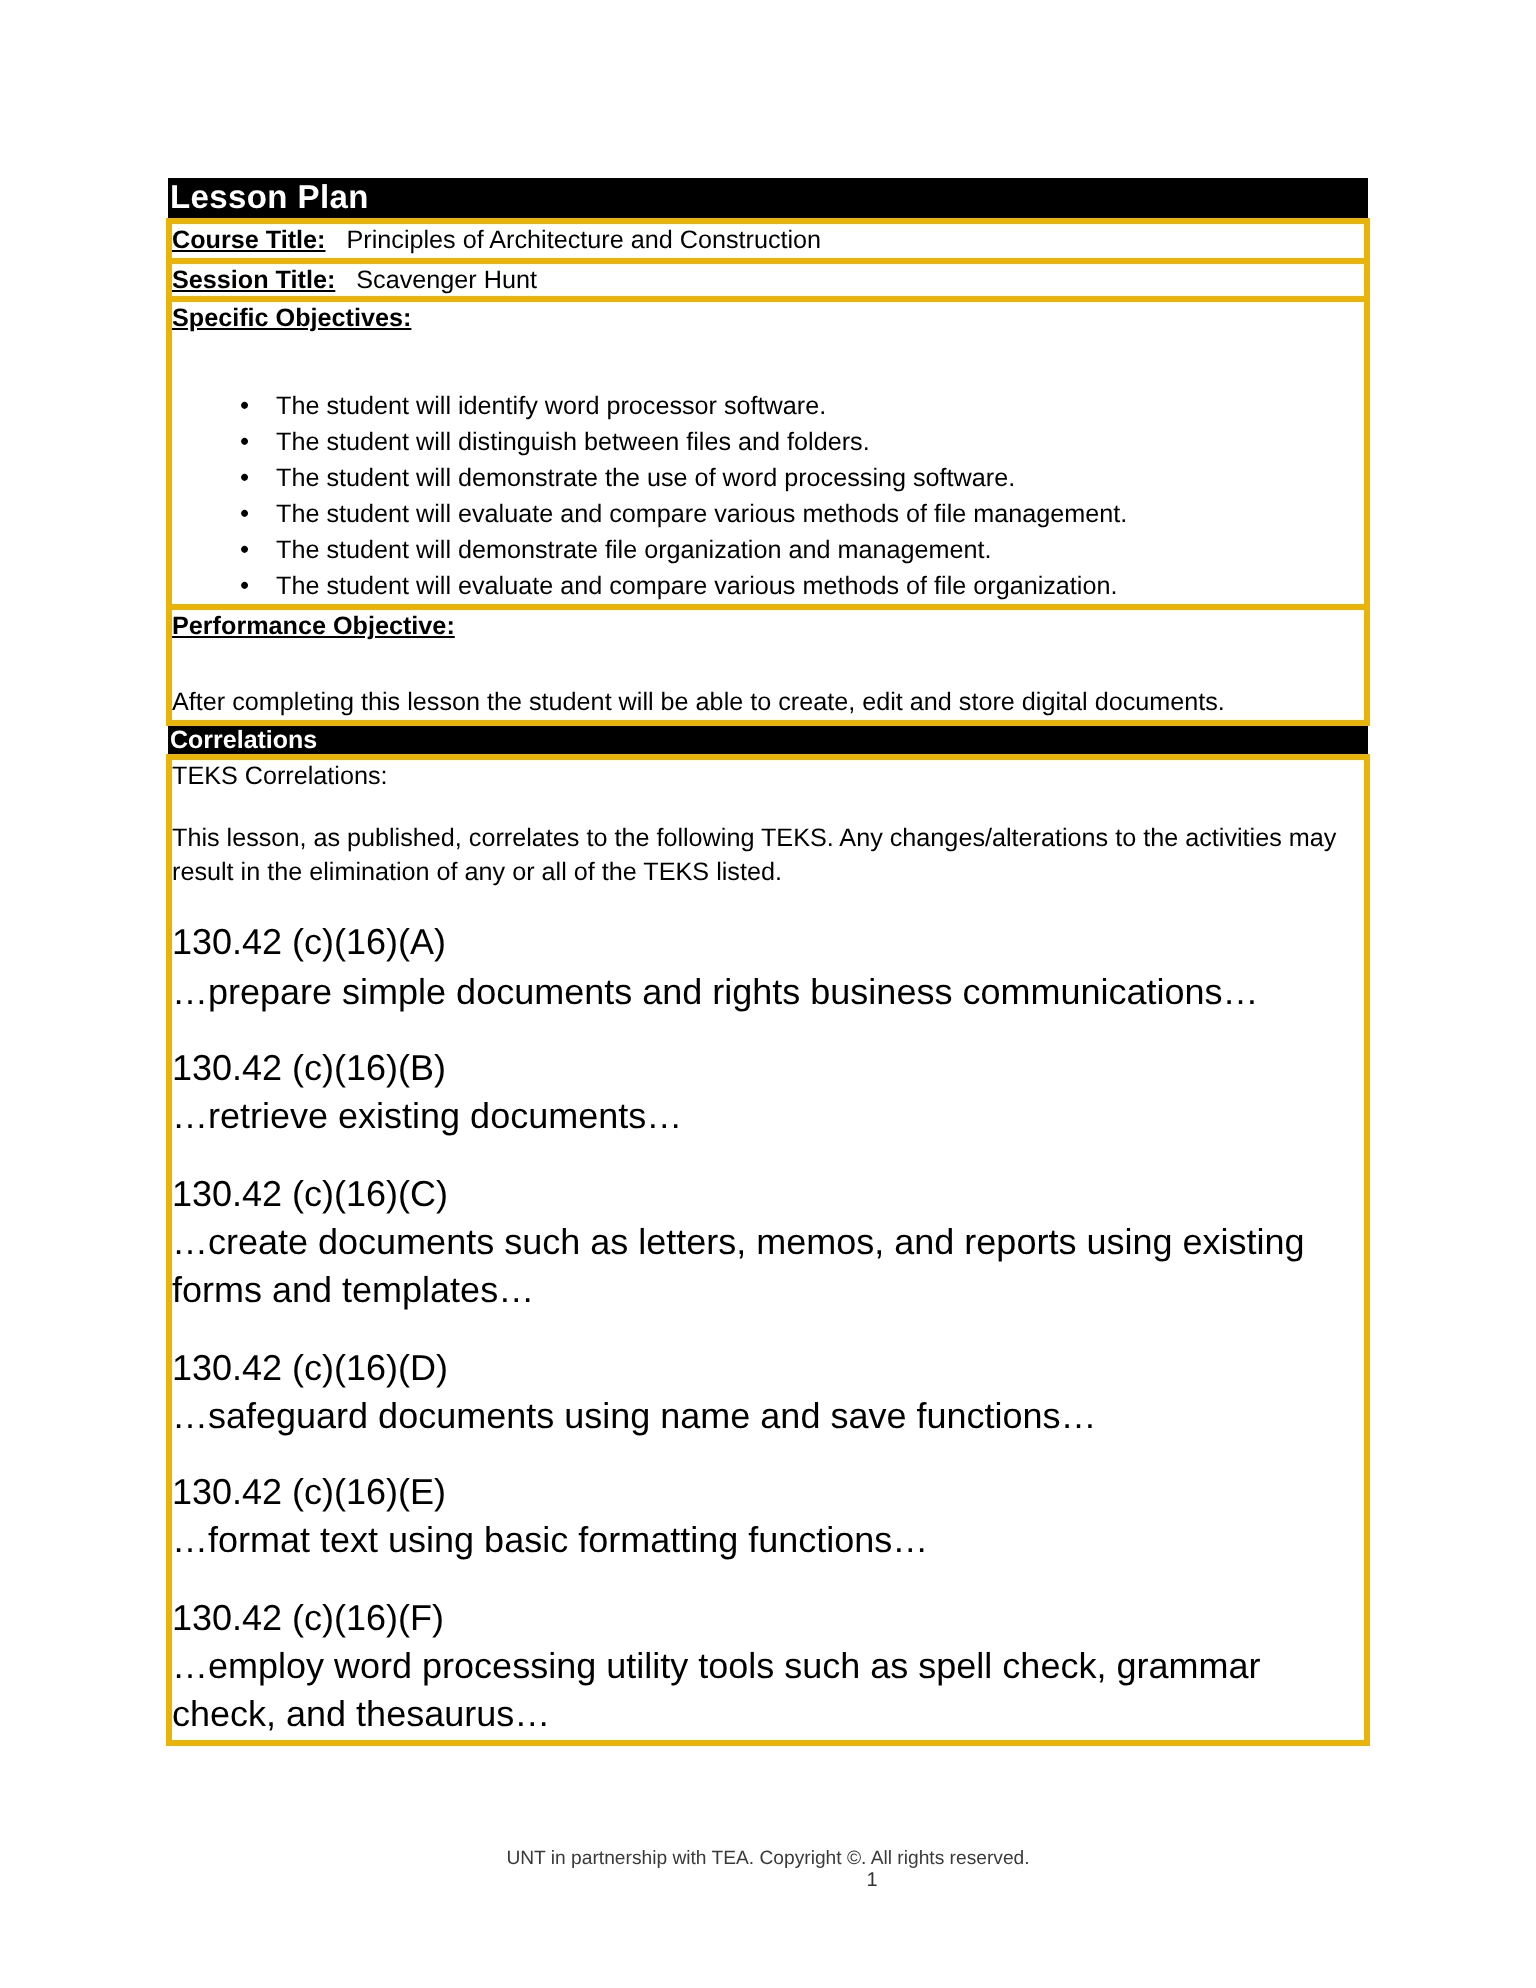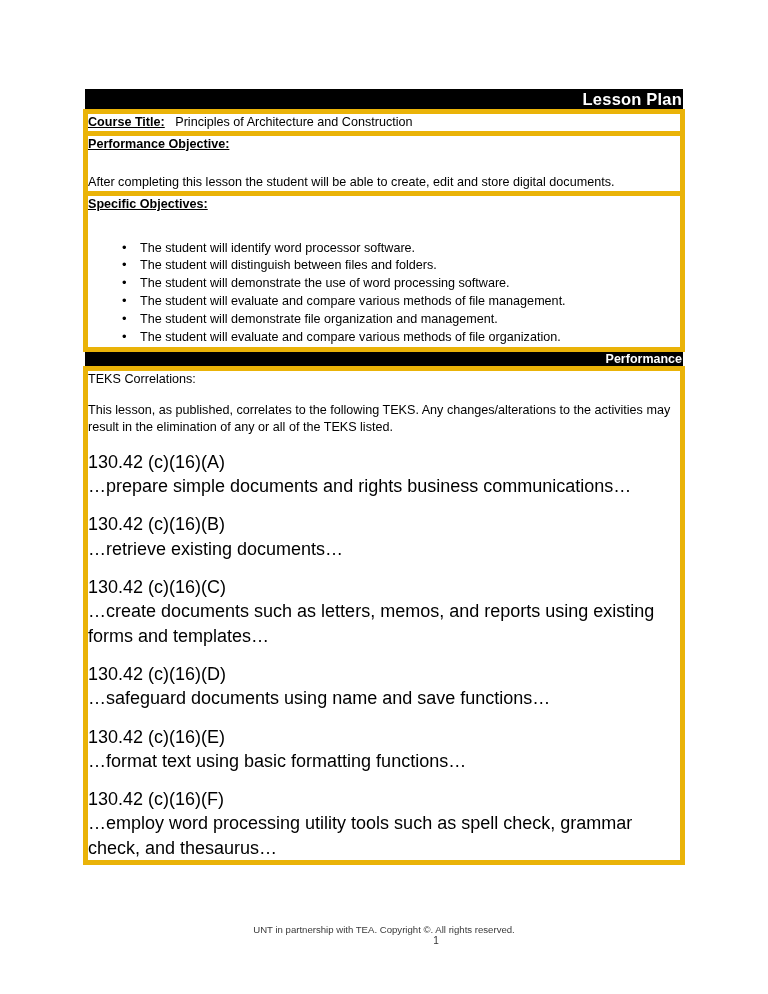--- a/index.html
+++ b/index.html
@@ -28,30 +28,30 @@
     position: absolute;
     left: 83px;
     top: 89px;
     width: 602px;
     border-collapse: collapse;
     border: 1px solid #a6a6a6;
     background: #ffffff;
   }
 
   .doc-table td {
-    border: 5px solid #eab308;
+    border: 3px solid #eab308;
     padding: 0;
     vertical-align: top;
   }
 
   
   .banner {
     background: #000000;
     color: #ffffff;
-    text-align: right;
+    text-align: left;
     font-weight: bold;
     border: 1px solid #000000 !important;
   }
   .banner-title {
     font-size: 16.5px;
     padding: 5px 0 6px 0;
     letter-spacing: 0.2px;
   }
   .banner-sub {
     font-size: 12.5px;
@@ -155,28 +155,25 @@
       </tr>
 
       <tr>
         <td class="cell">
           <span class="lbl">Course Title:</span>
           &nbsp;
           <span>Principles of Architecture and Construction</span>
         </td>
       </tr>
 
-
-      <tr>
-        <td class="cell cell-pad">
-          <p class="para heading-block">
-            <span class="lbl">Performance Objective:</span>
-          </p>
-          <div class="spacer-8"></div>
-          <p class="para">After completing this lesson the student will be able to create, edit and store digital documents.</p>
+      <tr>
+        <td class="cell">
+          <span class="lbl">Session Title:</span>
+          &nbsp;
+          <span>Scavenger Hunt</span>
         </td>
       </tr>
 
       <tr>
         <td class="cell cell-pad">
           <p class="para heading-block">
             <span class="lbl">Specific Objectives:</span>
           </p>
           <div class="spacer-14"></div>
           <ul class="objlist">
@@ -184,21 +181,31 @@
             <li>The student will distinguish between files and folders.</li>
             <li>The student will demonstrate the use of word processing software.</li>
             <li>The student will evaluate and compare various methods of file management.</li>
             <li>The student will demonstrate file organization and management.</li>
             <li>The student will evaluate and compare various methods of file organization.</li>
           </ul>
         </td>
       </tr>
 
       <tr>
-        <td class="banner banner-sub">Performance</td>
+        <td class="cell cell-pad">
+          <p class="para heading-block">
+            <span class="lbl">Performance Objective:</span>
+          </p>
+          <div class="spacer-8"></div>
+          <p class="para">After completing this lesson the student will be able to create, edit and store digital documents.</p>
+        </td>
+      </tr>
+
+      <tr>
+        <td class="banner banner-sub">Correlations</td>
       </tr>
 
       <tr>
         <td class="cell cell-pad">
           <p class="para">
             <span class="lbl-plain">TEKS Correlations:</span>
           </p>
           <div class="spacer-14"></div>
           <p class="para">This lesson, as published, correlates to the following TEKS.  Any changes/alterations to the activities may result in the elimination of any or all of the TEKS listed.</p>
           <div class="spacer-14"></div>

